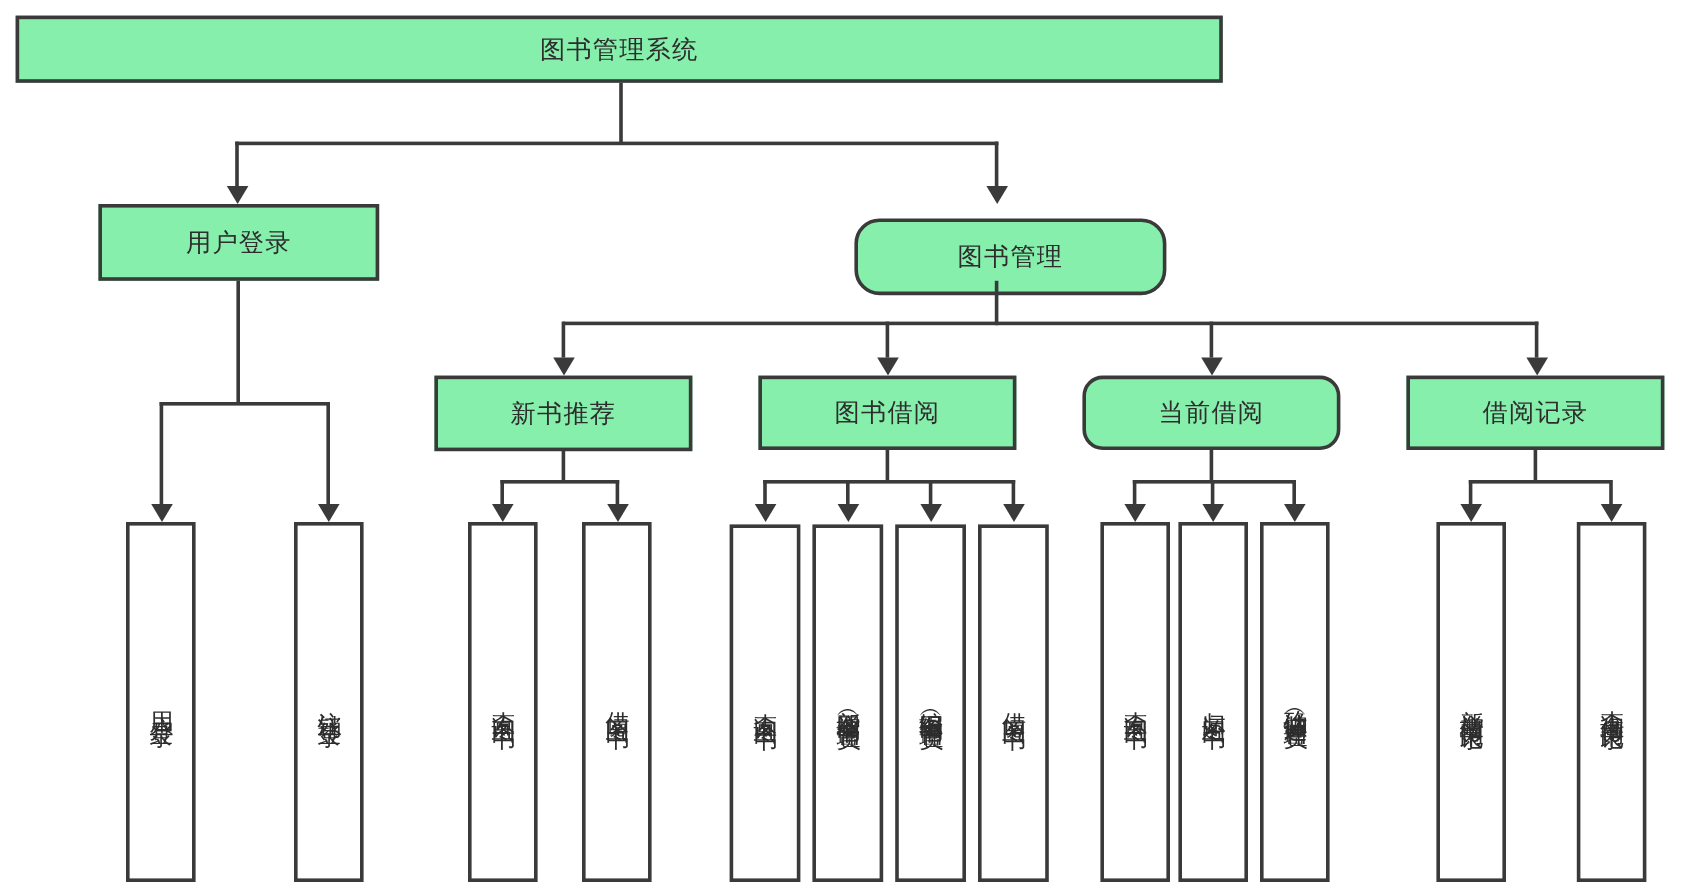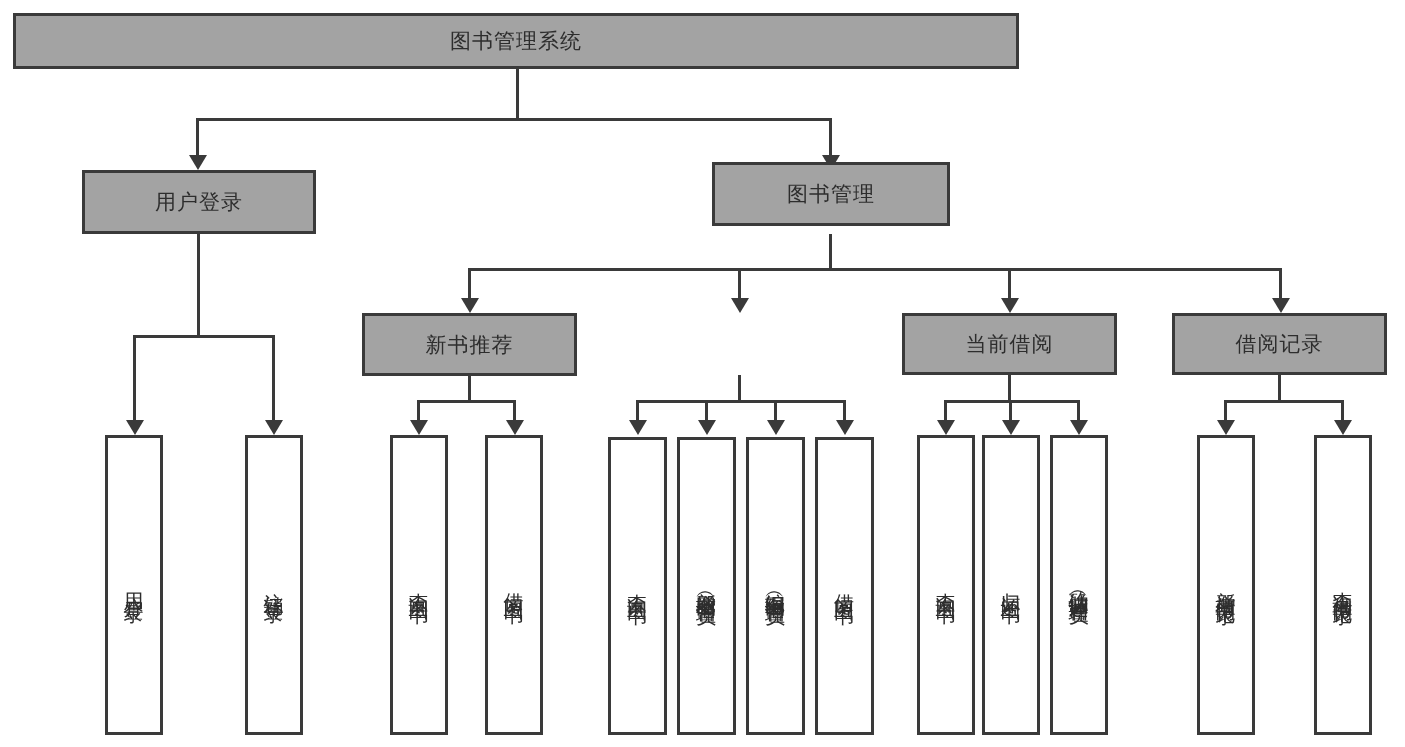--- a/index.html
+++ b/index.html
@@ -1,21 +1,21 @@
 <!DOCTYPE html>
 <html><head>
 <meta charset="utf-8">
 <style>
   html,body{margin:0;padding:0;background:#ffffff;}
   .canvas{
     position:relative;width:1405px;height:747px;background:#ffffff;overflow:hidden;
     font-family:"Liberation Sans","DejaVu Sans",sans-serif;color:#2d2d2d;
   }
   .box{
-    position:absolute;box-sizing:border-box;border:3px solid #3a3a3a;background:#a3a3a3;
+    position:absolute;box-sizing:border-box;border:3px solid #3a3a3a;background:#86efac;
     display:flex;align-items:center;justify-content:center;
     font-size:21px;letter-spacing:1px;color:#2d2d2d;font-family:Liberation Mono, monospace;
   }
   .vbox{
     position:absolute;box-sizing:border-box;border:3px solid #3a3a3a;background:#ffffff;
     display:flex;align-items:center;justify-content:center;
     writing-mode:vertical-rl;text-orientation:mixed;
     font-size:20px;letter-spacing:4px;line-height:1.0;color:#2d2d2d;
   }
   .line{position:absolute;background:#3a3a3a;}
@@ -31,21 +31,21 @@
   
   .n-root{left:13px;top:13px;width:1006px;height:56px;}
   .c-root-v{left:516px;top:69px;width:3px;height:51px;}
   .c-root-h{left:196px;top:118px;width:636px;height:3px;}
   .c-root-s1{left:196px;top:118px;width:3px;height:39px;}
   .c-root-a1{left:189px;top:155px;}
   .c-root-s2{left:829px;top:118px;width:3px;height:39px;}
   .c-root-a2{left:822px;top:155px;}
   
   .n-user{left:82px;top:170px;width:234px;height:64px;}
-  .n-mgmt{left:712px;top:162px;width:238px;height:64px;}
+  .n-mgmt{left:712px;top:182px;width:260px;height:64px;border-radius:21px;}
   
   .c-user-v{left:197px;top:234px;width:3px;height:103px;}
   .c-user-h{left:133px;top:335px;width:142px;height:3px;}
   .c-user-s1{left:133px;top:335px;width:3px;height:85px;}
   .c-user-a1{left:126px;top:420px;}
   .c-user-s2{left:272px;top:335px;width:3px;height:85px;}
   .c-user-a2{left:265px;top:420px;}
   
   .c-mgmt-v{left:829px;top:234px;width:3px;height:37px;}
   .c-mgmt-h{left:469px;top:268px;width:813px;height:3px;}
@@ -53,21 +53,21 @@
   .c-mgmt-a1{left:461px;top:298px;}
   .c-mgmt-s2{left:738px;top:268px;width:3px;height:30px;}
   .c-mgmt-a2{left:731px;top:298px;}
   .c-mgmt-s3{left:1008px;top:268px;width:3px;height:30px;}
   .c-mgmt-a3{left:1001px;top:298px;}
   .c-mgmt-s4{left:1279px;top:268px;width:3px;height:30px;}
   .c-mgmt-a4{left:1272px;top:298px;}
   
   .n-newbook{left:362px;top:313px;width:215px;height:63px;}
   .n-borrow{left:632px;top:313px;width:215px;height:62px;}
-  .n-current{left:902px;top:313px;width:215px;height:62px;}
+  .n-current{left:902px;top:313px;width:215px;height:62px;border-radius:17px;}
   .n-records{left:1172px;top:313px;width:215px;height:62px;}
   
   .c-nb-v{left:468px;top:375px;width:3px;height:27px;}
   .c-nb-h{left:417px;top:400px;width:99px;height:3px;}
   .c-nb-s1{left:417px;top:400px;width:3px;height:20px;}
   .c-nb-a1{left:410px;top:420px;}
   .c-nb-s2{left:513px;top:400px;width:3px;height:20px;}
   .c-nb-a2{left:506px;top:420px;}
   
   .c-bw-v{left:738px;top:375px;width:3px;height:27px;}
@@ -140,20 +140,21 @@
   <div class="line c-mgmt-s1"></div>
   <div class="arrow c-mgmt-a1"></div>
   <div class="line c-mgmt-s2"></div>
   <div class="arrow c-mgmt-a2"></div>
   <div class="line c-mgmt-s3"></div>
   <div class="arrow c-mgmt-a3"></div>
   <div class="line c-mgmt-s4"></div>
   <div class="arrow c-mgmt-a4"></div>
 
   <div class="box n-newbook">新书推荐</div>
+  <div class="box n-borrow">图书借阅</div>
   <div class="box n-current">当前借阅</div>
   <div class="box n-records">借阅记录</div>
 
   <div class="line c-nb-v"></div>
   <div class="line c-nb-h"></div>
   <div class="line c-nb-s1"></div>
   <div class="arrow c-nb-a1"></div>
   <div class="line c-nb-s2"></div>
   <div class="arrow c-nb-a2"></div>
 

